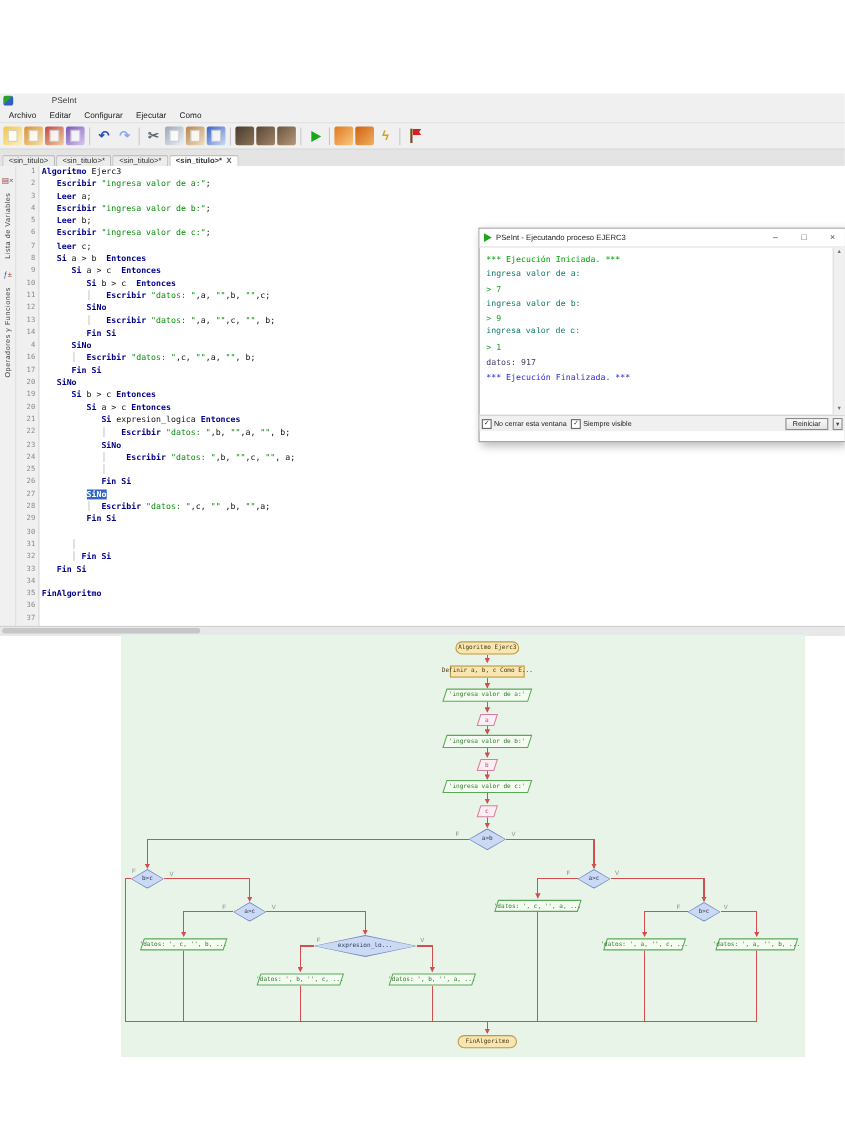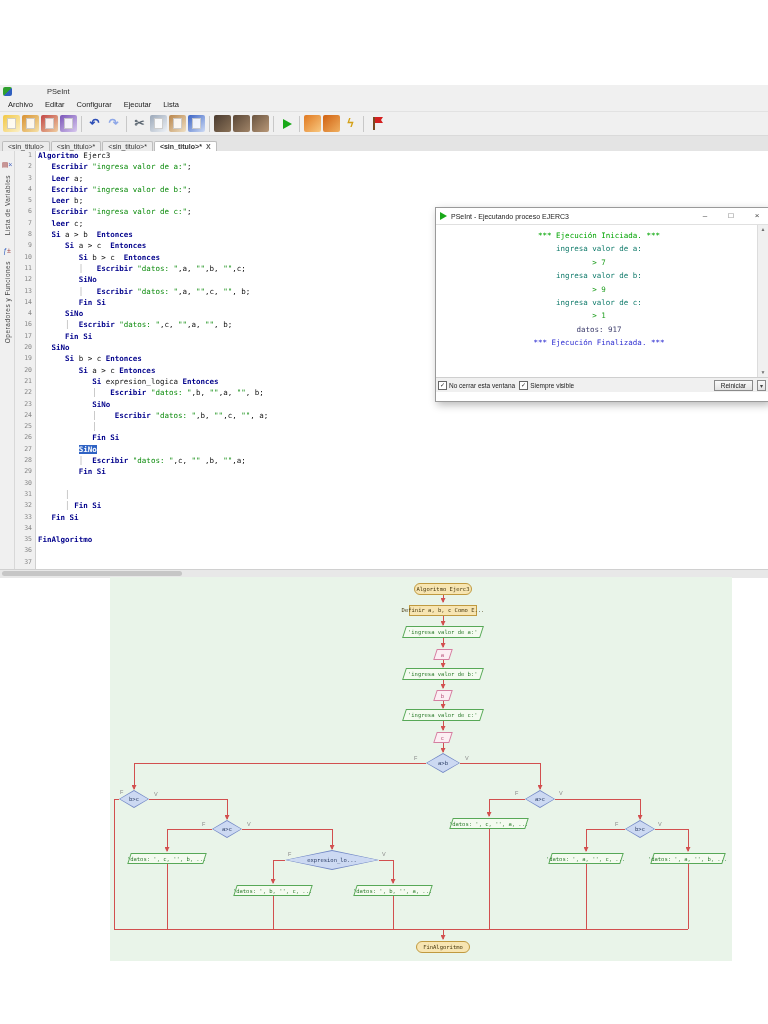--- a/index.html
+++ b/index.html
@@ -38,21 +38,21 @@
   .seg-gd{color:#a8a8a8;}
   .seg-sel{color:#fff;background:#2f63c4;font-weight:bold;}
   .hscroll{height:8px;background:#e8e8e8;border-top:1px solid #d0d0d0;position:relative;}
   .hthumb{position:absolute;left:2px;top:1px;width:180px;height:5px;background:#c6c6c6;border-radius:3px;}
   
   .cwin{position:absolute;left:435px;top:207px;width:332px;height:193px;background:#fff;border:1px solid #9a9a9a;box-shadow:2px 3px 8px rgba(0,0,0,.28);z-index:5;}
   .ctitle{height:16px;display:flex;align-items:center;background:#fff;border-bottom:1px solid #e0e0e0;padding-left:4px;gap:4px;}
   .con-icon{width:0;height:0;border-left:7px solid #18a818;border-top:4.5px solid transparent;border-bottom:4.5px solid transparent;}
   .ctext{flex:1;font-size:7px;color:#222;}
   .wbtn{width:22px;text-align:center;font-size:8px;color:#444;line-height:16px;}
-  .cbody{position:relative;height:148px;padding:4px 12px 0 6px;overflow:hidden;text-align:center;}
+  .cbody{position:relative;height:148px;padding:4px 12px 0 6px;overflow:hidden;}
   .con-line{font:7.5px "DejaVu Sans Mono",monospace;line-height:13.4px;white-space:pre;}
   .con-vscroll{position:absolute;right:0;top:0;bottom:0;width:10px;background:#f0f0f0;border-left:1px solid #dcdcdc;display:flex;flex-direction:column;justify-content:space-between;align-items:center;}
   .sarrow{font-size:5px;color:#707070;line-height:9px;}
   .cbottom{height:14px;background:#f0f0f0;border-top:1px solid #cfcfcf;display:flex;align-items:center;padding:0 2px;gap:4px;}
   .cbwrap{display:flex;align-items:center;gap:2px;}
   .cb{width:7px;height:7px;border:1px solid #666;background:#fff;display:inline-flex;align-items:center;justify-content:center;}
   .tick{font-size:6px;line-height:7px;color:#222;}
   .cblabel{font-size:6.5px;color:#222;}
   .spacer{flex:1;}
   .restart{font-size:6.5px;color:#222;background:linear-gradient(#fafafa,#e2e2e2);border:1px solid #8a8a8a;padding:0 6px;height:11px;line-height:9px;}
@@ -77,21 +77,21 @@
 <div class="pwin">
   <div class="titlebar">
     <span class="appicon"></span>
     <span class="wtitle">PSeInt</span>
   </div>
   <div class="menubar" id="menubar">
       <span class="menu-item">Archivo</span>
       <span class="menu-item">Editar</span>
       <span class="menu-item">Configurar</span>
       <span class="menu-item">Ejecutar</span>
-      <span class="menu-item">Lista</span>
+      <span class="menu-item">Como</span>
     </div>
   <div class="toolbar" id="toolbar">
       <div class="tbi tbi-doc" style="background: linear-gradient(135deg, rgb(242, 199, 68), rgb(251, 240, 200));"></div>
       <div class="tbi tbi-doc" style="background: linear-gradient(135deg, rgb(216, 144, 48), rgb(246, 226, 168));"></div>
       <div class="tbi tbi-doc" style="background: linear-gradient(135deg, rgb(194, 69, 69), rgb(240, 207, 160));"></div>
       <div class="tbi tbi-doc" style="background: linear-gradient(135deg, rgb(122, 84, 184), rgb(216, 201, 239));"></div>
       <span class="tbsep"></span>
       <div class="tbi tbi-glyph">
         <span class="tbg" style="color: rgb(46, 79, 183);">↶</span>
       </div>
@@ -352,21 +352,21 @@
     <span class="wbtn">□</span>
     <span class="wbtn">×</span>
   </div>
   <div class="cbody">
     <div id="conbody-lines">
         <div class="con-line" style="color: rgb(0, 164, 0);">*** Ejecución Iniciada. ***</div>
         <div class="con-line" style="color: rgb(15, 122, 106);">ingresa valor de a:</div>
         <div class="con-line" style="color: rgb(30, 158, 30);">&gt; 7</div>
         <div class="con-line" style="color: rgb(15, 122, 106);">ingresa valor de b:</div>
         <div class="con-line" style="color: rgb(30, 158, 30);">&gt; 9</div>
-        <div class="con-line" style="color: rgb(15, 122, 106);">ingresa valor de c:</div>
+        <div class="con-line" style="color: rgb(15, 122, 106); font-family: Liberation Mono, monospace;">ingresa valor de c:</div>
         <div class="con-line" style="color: rgb(30, 158, 30);">&gt; 1</div>
         <div class="con-line" style="color: rgb(58, 58, 106);">datos: 917</div>
         <div class="con-line" style="color: rgb(44, 44, 208);">*** Ejecución Finalizada. ***</div>
       </div>
     <div class="con-vscroll">
       <span class="sarrow">▲</span>
       <span class="sarrow">▼</span>
     </div>
   </div>
   <div class="cbottom">

